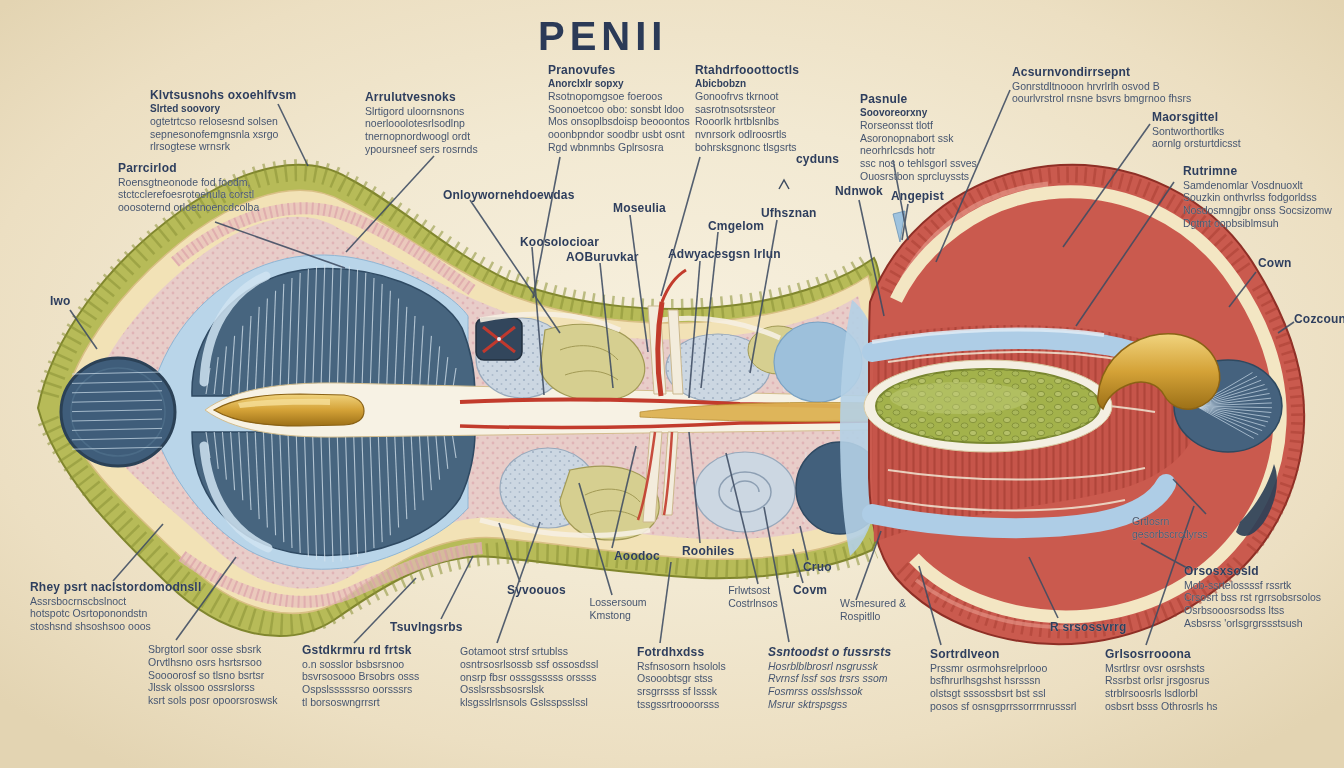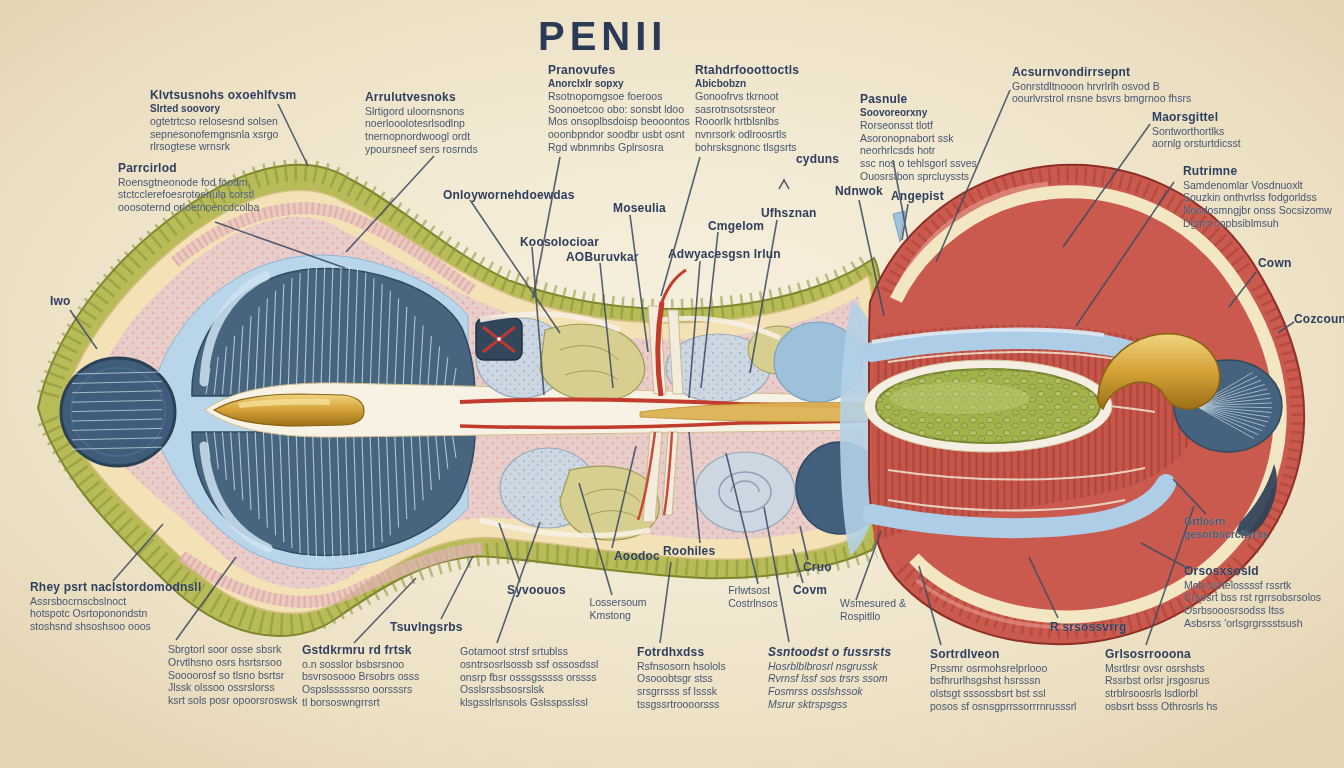--- a/index.html
+++ b/index.html
@@ -394,42 +394,42 @@
       </div>
       <div class="label" style="left: 390px; top: 620px;">
         <span class="hd">Tsuvlngsrbs</span>
       </div>
       <div class="label" style="left: 507px; top: 583px;">
         <span class="hd">Syvoouos</span>
       </div>
       <div class="label" style="left: 585px; top: 549px; margin-left: 29px;">
         <span class="hd">Aoodoc</span>
       </div>
-      <div class="label" style="left: 663px; top: 544px;">
+      <div class="label" style="left: 682px; top: 544px;">
         <span class="hd">Roohiles</span>
       </div>
       <div class="label center" style="left: 618px; top: 596px;">
         <span class="ln">Lossersoum</span>
         <span class="ln">Kmstong</span>
       </div>
       <div class="label center" style="left: 753px; top: 584px;">
         <span class="ln">Frlwtsost</span>
         <span class="ln">Costrlnsos</span>
       </div>
       <div class="label" style="left: 803px; top: 560px;">
         <span class="hd">Cruo</span>
       </div>
       <div class="label" style="left: 793px; top: 583px;">
         <span class="hd">Covm</span>
       </div>
       <div class="label center" style="left: 873px; top: 597px;">
         <span class="ln">Wsmesured &amp;</span>
         <span class="ln">Rospitllo</span>
       </div>
-      <div class="label" style="left: 148px; top: 643px; margin-left: 20px;">
+      <div class="label" style="left: 148px; top: 643px;">
         <span class="ln">Sbrgtorl soor osse sbsrk</span>
         <span class="ln">Orvtlhsno osrs hsrtsrsoo</span>
         <span class="ln">Soooorosf so tlsno bsrtsr</span>
         <span class="ln">Jlssk olssoo ossrslorss</span>
         <span class="ln">ksrt sols posr opoorsroswsk</span>
       </div>
       <div class="label" style="left: 302px; top: 643px;">
         <span class="hd">Gstdkrmru rd frtsk</span>
         <span class="ln">o.n sosslor bsbsrsnoo</span>
         <span class="ln">bsvrsosooo Brsobrs osss</span>
@@ -467,21 +467,21 @@
       <div class="label" style="left: 1105px; top: 647px;">
         <span class="hd">Grlsosrrooona</span>
         <span class="ln">Msrtlrsr ovsr osrshsts</span>
         <span class="ln">Rssrbst orlsr jrsgosrus</span>
         <span class="ln">strblrsoosrls lsdlorbl</span>
         <span class="ln">osbsrt bsss Othrosrls hs</span>
       </div>
       <div class="label" style="left: 1050px; top: 620px;">
         <span class="hd">R srsossvrrg</span>
       </div>
-      <div class="label" style="left: 1184px; top: 515px; font-weight: bold;">
+      <div class="label" style="left: 1132px; top: 515px;">
         <span class="ln">Grtlosrn</span>
         <span class="ln">gesorbscrctlyrss</span>
       </div>
       <div class="label" style="left: 1184px; top: 564px;">
         <span class="hd">Orsosxsosld</span>
         <span class="ln">Mob-ssrtelossssf rssrtk</span>
         <span class="ln">Crsosrt bss rst rgrrsobsrsolos</span>
         <span class="ln">Osrbsooosrsodss ltss</span>
         <span class="ln">Asbsrss 'orlsgrgrssstsush</span>
       </div>

